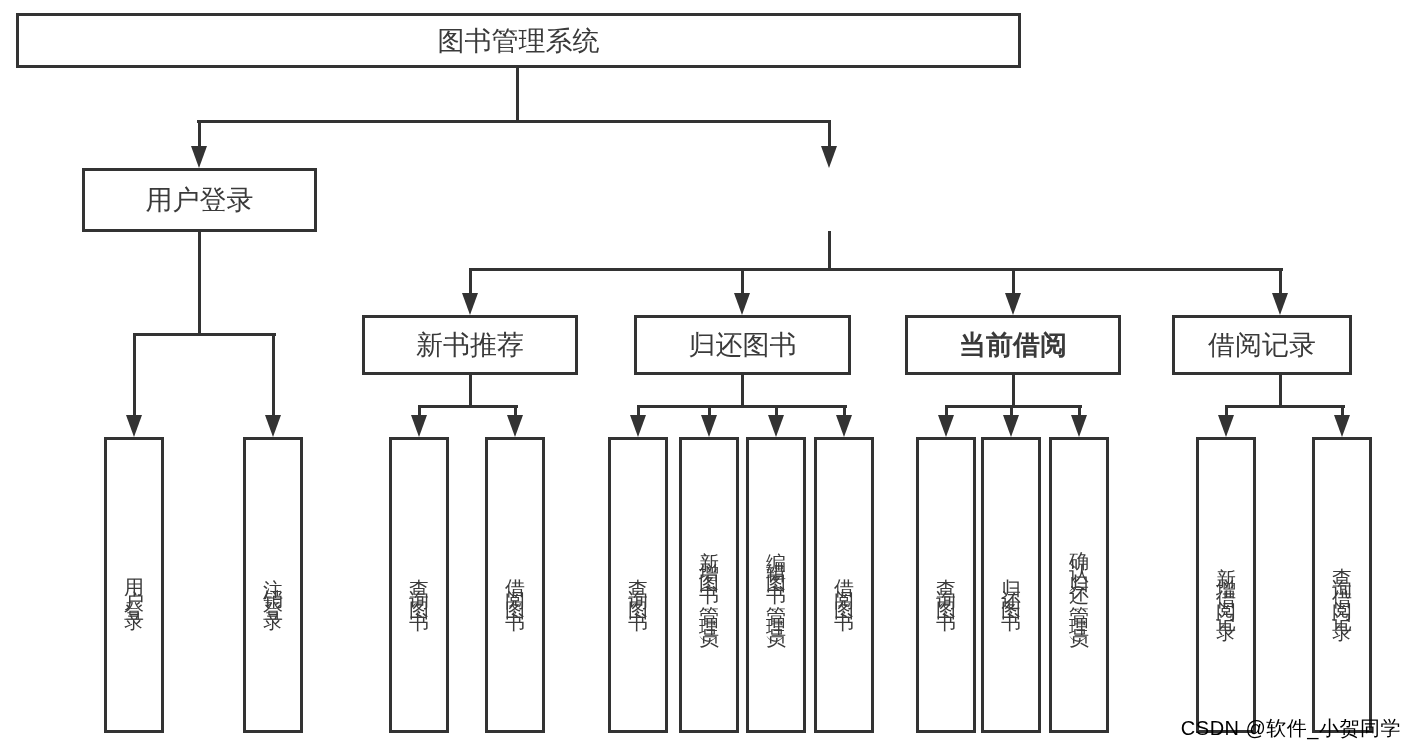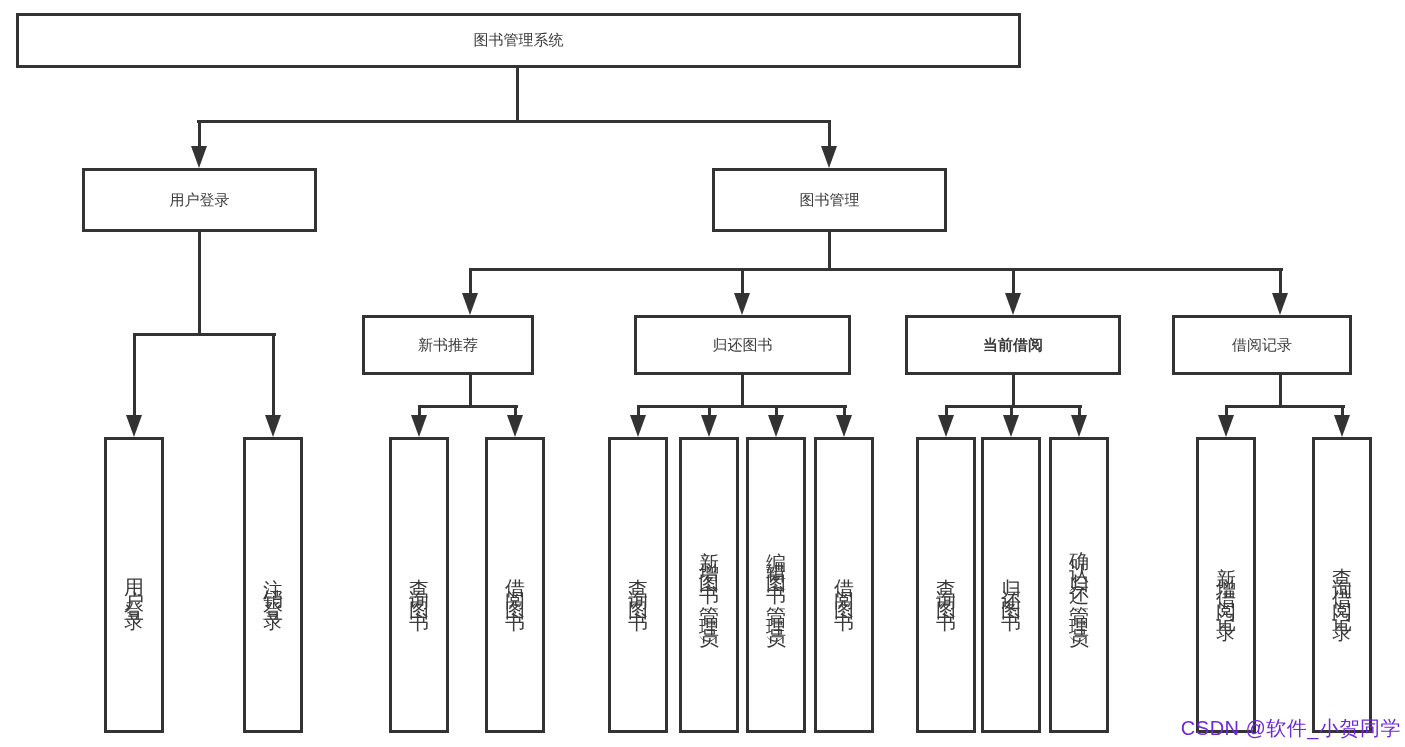--- a/index.html
+++ b/index.html
@@ -6,56 +6,55 @@
   #stage {
     position:relative; width:1405px; height:747px;
     background:#ffffff; overflow:hidden;
     font-family:"Liberation Sans","DejaVu Sans",sans-serif;
     color:#3a3a3a;
   }
   .box {
     position:absolute; box-sizing:border-box;
     border:3px solid #333333; background:#ffffff;
     display:flex; align-items:center; justify-content:center;
-    font-size:15px; color:#3a3a3a; z-index:2;
+    font-size:27px; color:#3a3a3a; z-index:2;
   }
   .vbox {
     position:absolute; box-sizing:border-box;
     border:3px solid #333333; background:#ffffff;
     display:flex; align-items:center; justify-content:center;
     font-size:20px; color:#3a3a3a; z-index:2;
   }
   .vbox span {
     writing-mode:vertical-rl; text-orientation:mixed;
     letter-spacing:11px; line-height:1.15; white-space:nowrap;
   }
   .vline { position:absolute; width:3px; background:#333333; z-index:1; }
   .hline { position:absolute; height:3px; background:#333333; z-index:1; }
   .arrow {
     position:absolute; width:0; height:0; z-index:1;
     border-left:8px solid transparent; border-right:8px solid transparent;
     border-top:22px solid #333333;
   }
   #watermark {
     position:absolute; right:4px; bottom:5px; z-index:5;
-    font-size:20px; color:#6d28d9; letter-spacing:0.5px;
+    font-size:20px; color:#000000; letter-spacing:0.5px;
   }
 </style>
 </head>
 <body>
 
 <div id="stage">
 
   <div class="box" style="left:16px;top:13px;width:1005px;height:55px;">图书管理系统</div>
 
   <div class="box" style="left:82px;top:168px;width:235px;height:64px;">用户登录</div>
 
-  <div class="box" style="left:712px;top:168px;width:235px;height:64px;">图书管理</div>
 
-  <div class="box" style="left:362px;top:315px;width:172px;height:60px;">新书推荐</div>
+  <div class="box" style="left:362px;top:315px;width:216px;height:60px;">新书推荐</div>
 
   <div class="box" style="left:634px;top:315px;width:217px;height:60px;">归还图书</div>
 
   <div class="box" style="left:905px;top:315px;width:216px;height:60px;font-weight:bold;">当前借阅</div>
 
   <div class="box" style="left:1172px;top:315px;width:180px;height:60px;text-align:right;">借阅记录</div>
 
   <div class="vbox" style="left:104px;top:437px;width:60px;height:296px;">
     <span>用户登录</span>
     </div>

